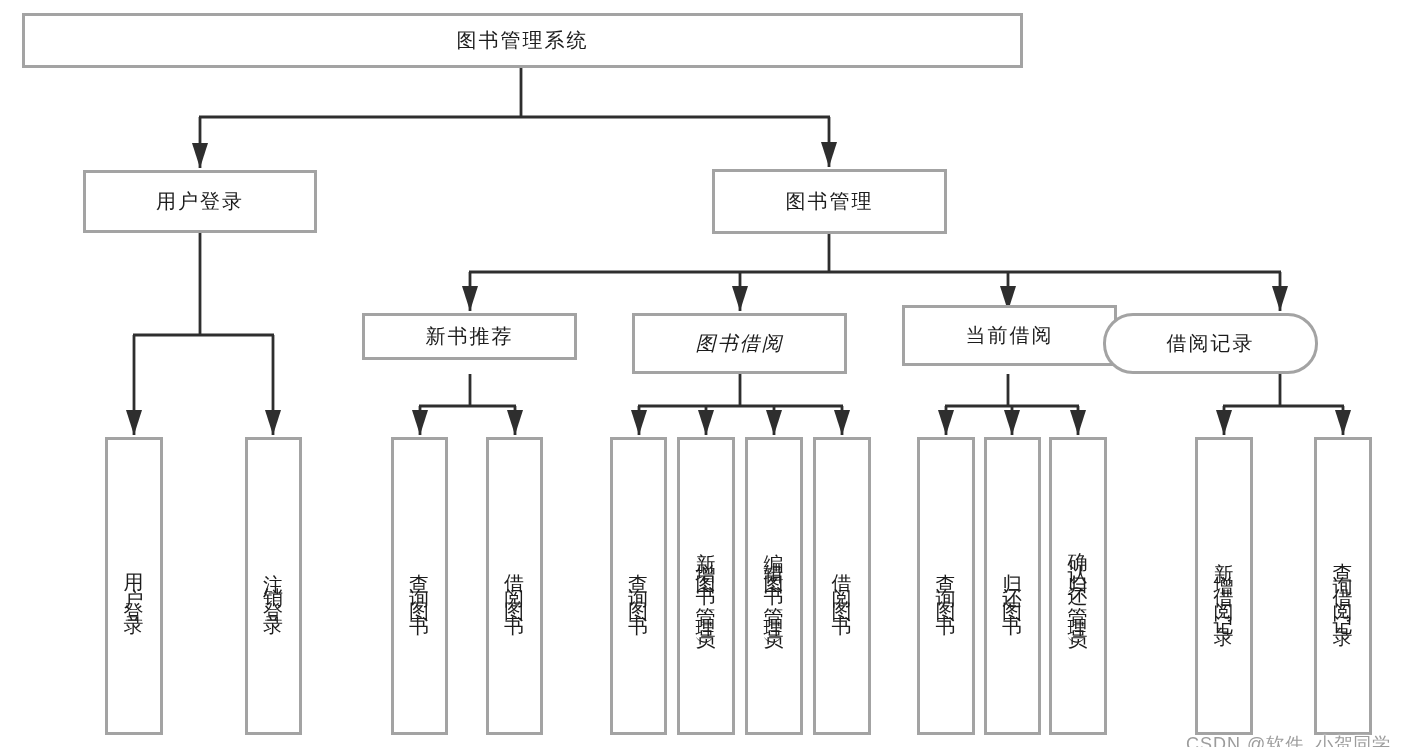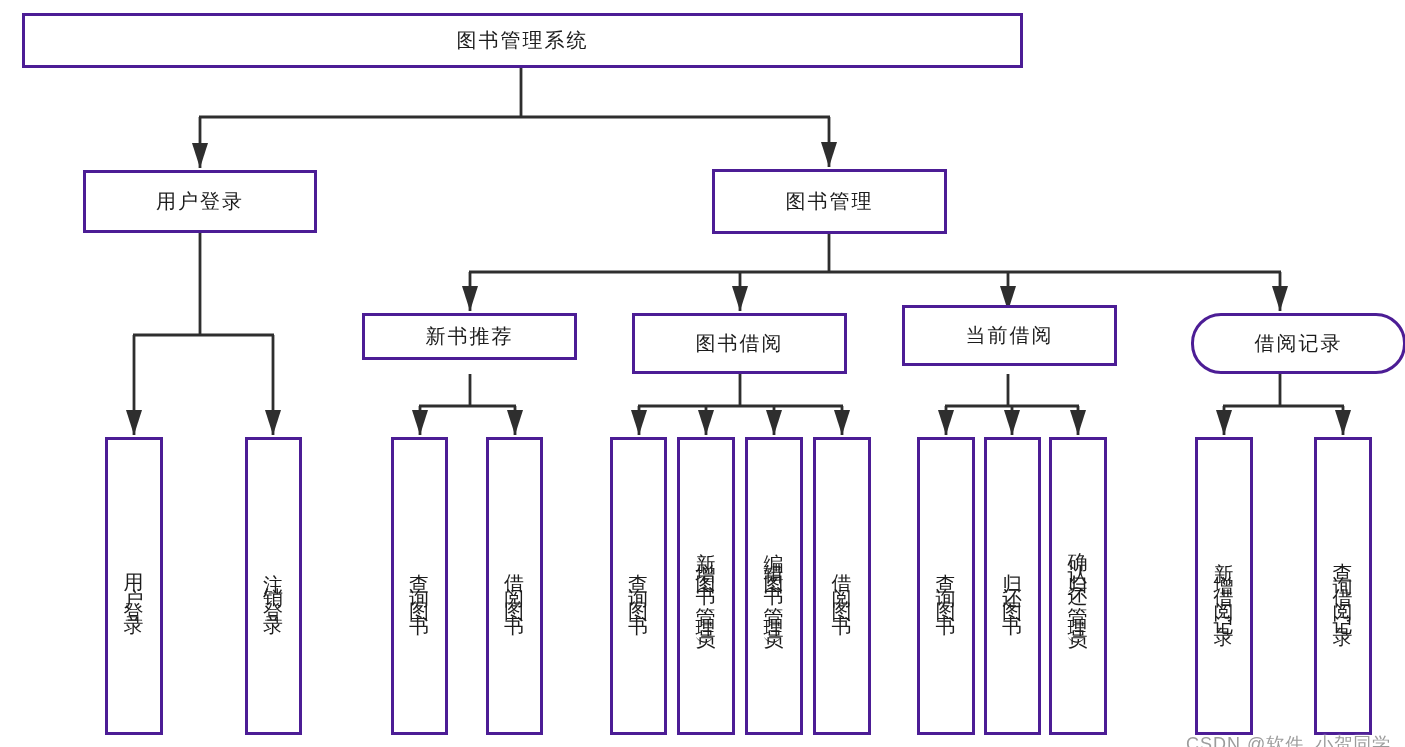--- a/index.html
+++ b/index.html
@@ -8,21 +8,21 @@
     width:1405px; height:747px;
     background:#ffffff;
     font-family:"Liberation Sans", sans-serif;
     overflow:hidden;
   }
   svg.connectors { position:absolute; left:0; top:0; z-index:1; }
   .box {
     position:absolute;
     box-sizing:border-box;
     background:#ffffff;
-    border:3px solid #4c1d95;
+    border:3px solid #a3a3a3;
     display:flex;
     align-items:center;
     justify-content:center;
     color:#1c1c1c;
     z-index:2;
   }
   .h-label { font-size:20px; letter-spacing:2px; white-space:nowrap; }
   .v-box .v-label {
     writing-mode:vertical-rl;
     text-orientation:mixed;
@@ -106,27 +106,27 @@
   <div class="box" style="left:83px; top:170px; width:234px; height:63px;">
     <span class="h-label">用户登录</span>
   </div>
   <div class="box" style="left:712px; top:169px; width:235px; height:65px;">
     <span class="h-label">图书管理</span>
   </div>
 
   <div class="box" style="left:362px; top:313px; width:215px; height:47px;">
     <span class="h-label">新书推荐</span>
   </div>
-  <div class="box" style="left:632px; top:313px; width:215px; height:61px;">
+  <div class="box" style="left:632px; top:313px; width:215px; height:61px;font-style:italic;">
     <span class="h-label">图书借阅</span>
   </div>
   <div class="box" style="left:902px; top:305px; width:215px; height:61px;">
     <span class="h-label">当前借阅</span>
   </div>
-  <div class="box" style="left:1191px; top:313px; width:215px; height:61px;border-radius:30px;">
+  <div class="box" style="left:1103px; top:313px; width:215px; height:61px;border-radius:30px;">
     <span class="h-label">借阅记录</span>
   </div>
 
   <div class="box v-box" style="left:105px; top:437px; width:58px; height:298px;">
     <span class="v-label">用户登录</span>
   </div>
   <div class="box v-box" style="left:245px; top:437px; width:57px; height:298px;">
     <span class="v-label">注销登录</span>
   </div>
 

